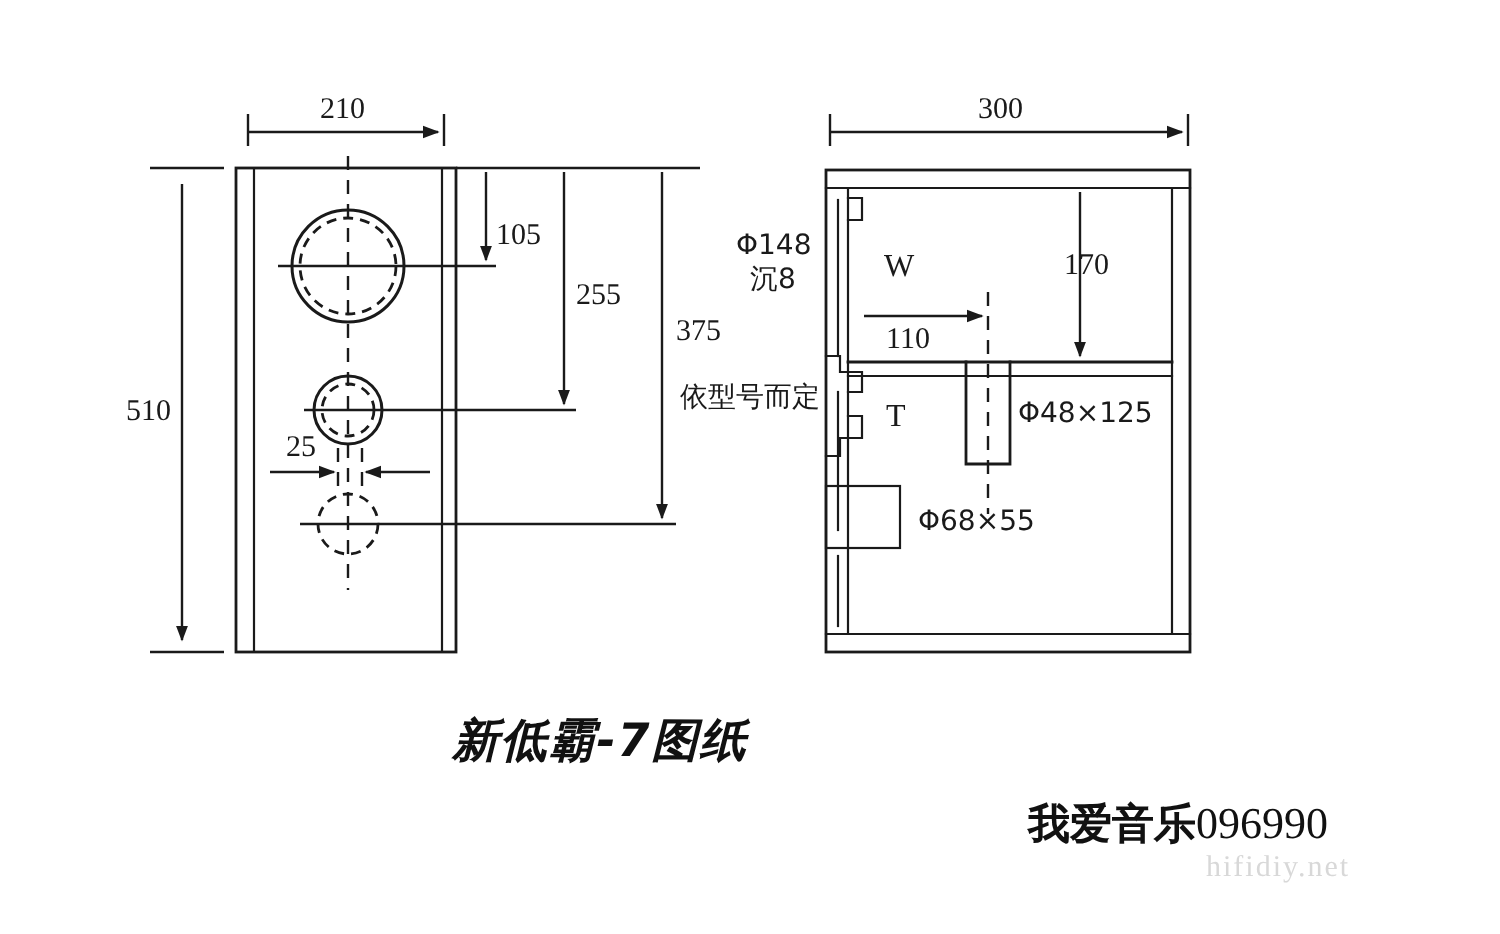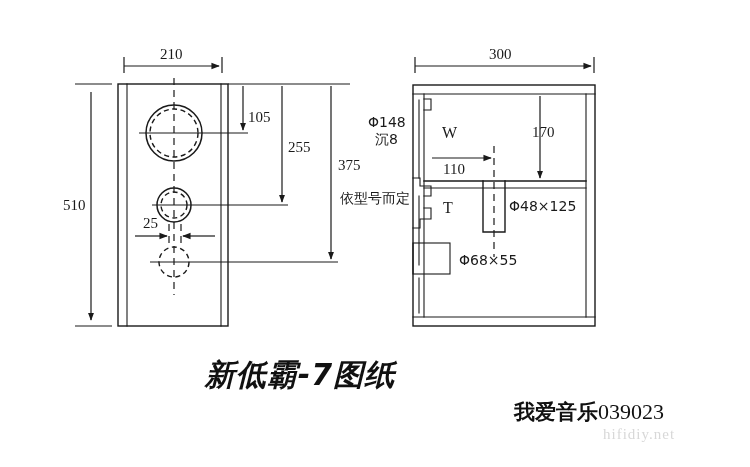--- a/index.html
+++ b/index.html
@@ -72,21 +72,21 @@
     font-size: 16px;
     fill: #1a1a1a;
   }
   .title-text {
     position: absolute;
     left: 0;
     top: 355px;
     width: 600px;
     text-align: center;
     font-family: "DejaVu Sans", sans-serif;
-    font-size: 30px;
+    font-size: 23px;
     font-weight: bold;
     font-style: italic;
     color: #111111;
     letter-spacing: 1px;
     white-space: nowrap;
   }
   .signature {
     position: absolute;
     left: 514px;
     top: 398px;
@@ -253,17 +253,17 @@
 
       <text class="anntext" x="509" y="211">Φ48×125</text>
 
       <text class="anntext" x="459" y="265">Φ68×55</text>
     </g>
   </svg>
 
   <div class="title-text">新低霸-7图纸</div>
 
   <div class="signature">
-    <span>我爱音乐</span><span class="sig-num">039023</span>
+    <span>我爱音乐</span><span class="sig-num">096990</span>
   </div>
 
   <div class="watermark">hifidiy.net</div>
 </div>
 
 </body></html>

